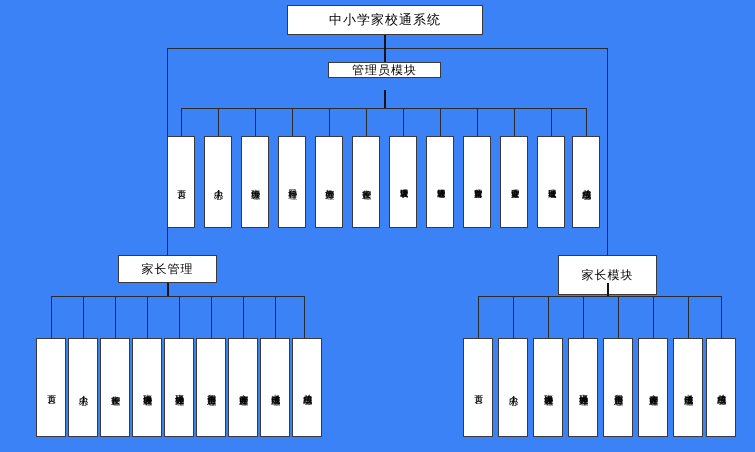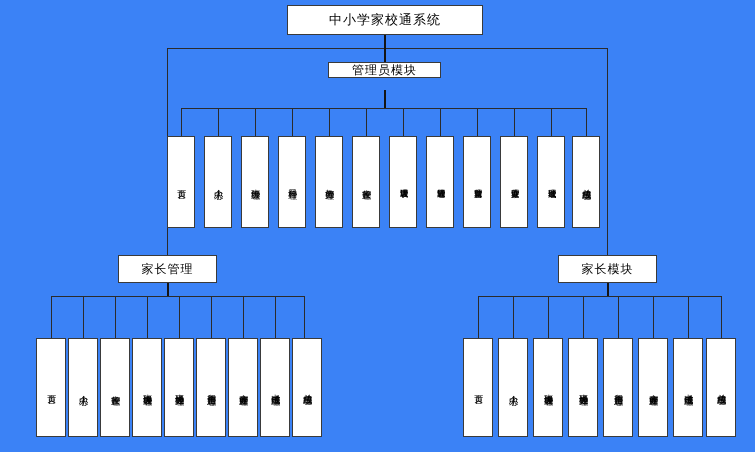--- a/index.html
+++ b/index.html
@@ -126,21 +126,21 @@
   <div class="node leaf" style="left:36px;  top:338px; width:30px; height:99px;">首页</div>
   <div class="node leaf" style="left:68px;  top:338px; width:30px; height:99px;">个人中心</div>
   <div class="node leaf" style="left:100px; top:338px; width:30px; height:99px;">家长管理</div>
   <div class="node leaf" style="left:132px; top:338px; width:30px; height:99px;">班级课表管理</div>
   <div class="node leaf" style="left:164px; top:338px; width:30px; height:99px;">班级通知管理</div>
   <div class="node leaf" style="left:196px; top:338px; width:30px; height:99px;">留言信息管理</div>
   <div class="node leaf" style="left:228px; top:338px; width:30px; height:99px;">家庭作业管理</div>
   <div class="node leaf" style="left:260px; top:338px; width:30px; height:99px;">考试成绩管理</div>
   <div class="node leaf" style="left:292px; top:338px; width:30px; height:99px;">总成绩管理</div>
 
-  <div class="node module" style="left:558px; top:255px; width:99px; height:28px;font-family:Liberation Mono, monospace;">家长模块</div>
+  <div class="node module" style="left:558px; top:255px; width:99px; height:40px;font-family:Liberation Mono, monospace;">家长模块</div>
   <div class="ln thick-v" style="left:607px; top:283px; height:13px;"></div>
 
   <div class="ln h" style="left:478px; top:296px; width:243px;"></div>
 
   <div class="ln v" style="left:478px; top:296px; height:42px;"></div>
   <div class="ln v" style="left:513px; top:296px; height:42px;"></div>
   <div class="ln v" style="left:548px; top:296px; height:42px;"></div>
   <div class="ln v" style="left:583px; top:296px; height:42px;"></div>
   <div class="ln v" style="left:618px; top:296px; height:42px;"></div>
   <div class="ln v" style="left:653px; top:296px; height:42px;"></div>

